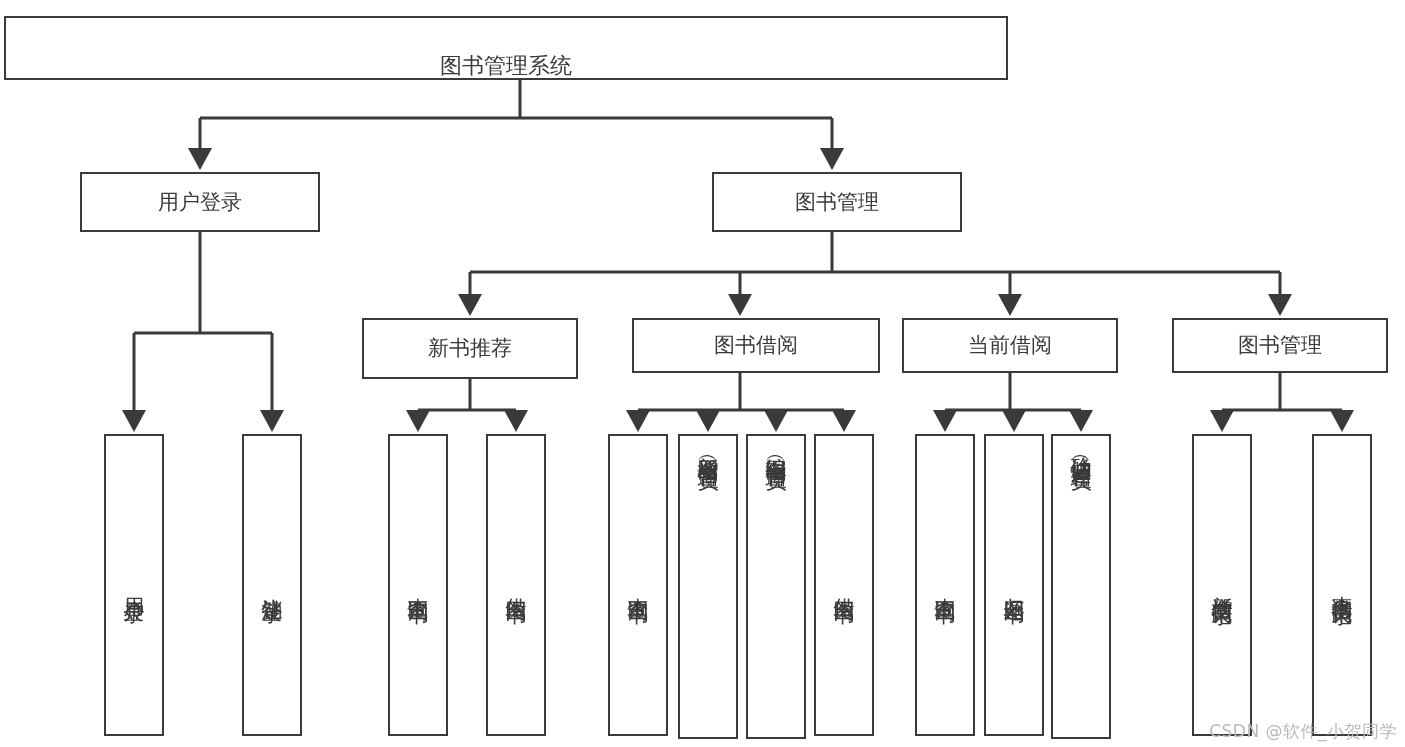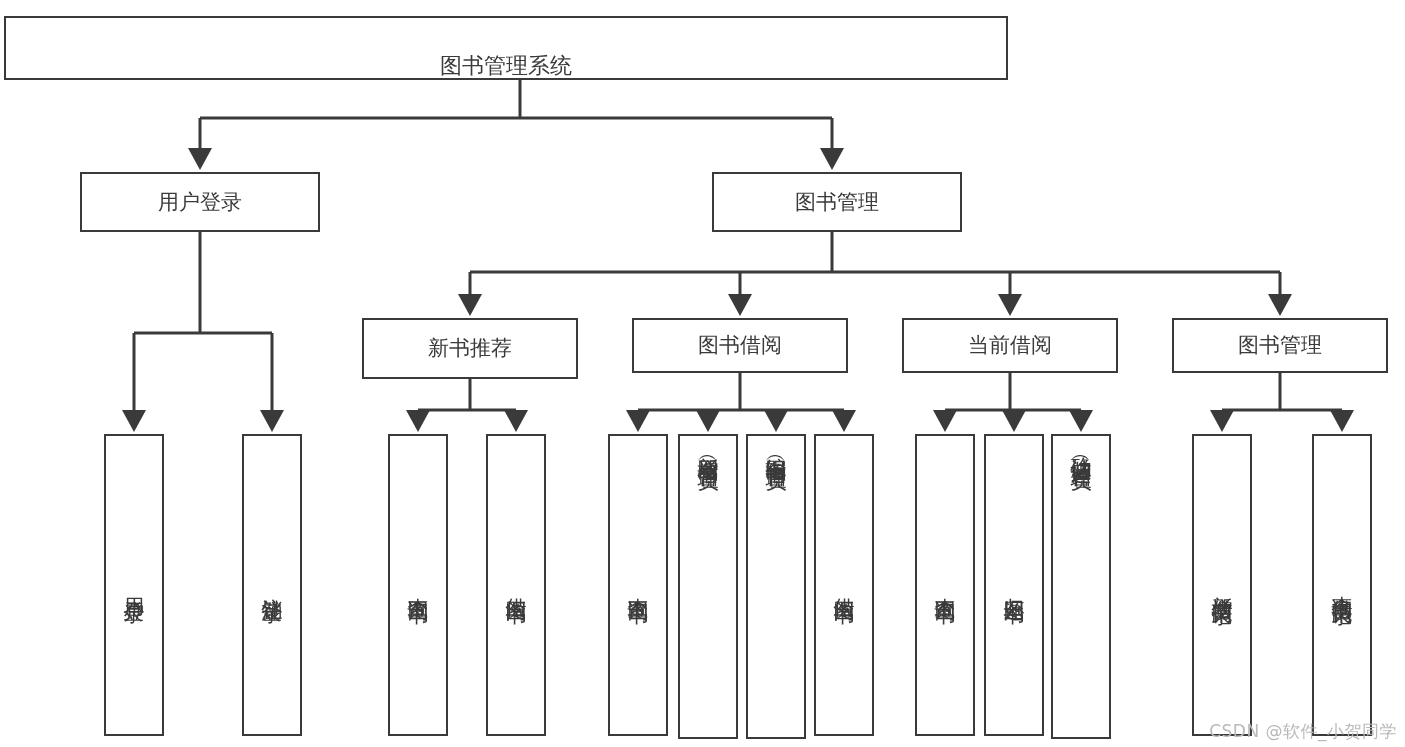--- a/index.html
+++ b/index.html
@@ -140,21 +140,21 @@
   <div class="node h" style="left:80px;top:172px;width:240px;height:60px;">
     <span>用户登录</span>
   </div>
   <div class="node h" style="left:712px;top:172px;width:250px;height:60px;align-items:center;">
     <span>图书管理</span>
   </div>
 
   <div class="node h" style="left:362px;top:318px;width:216px;height:61px;">
     <span>新书推荐</span>
   </div>
-  <div class="node h" style="left:632px;top:318px;width:216px;height:55px;">
+  <div class="node h" style="left:632px;top:318px;width:248px;height:55px;">
     <span>图书借阅</span>
   </div>
   <div class="node h" style="left:902px;top:318px;width:216px;height:55px;align-items:center;">
     <span>当前借阅</span>
   </div>
   <div class="node h" style="left:1172px;top:318px;width:216px;height:55px;">
     <span>图书管理</span>
   </div>
 
   <div class="node leaf" style="left:104px;top:434px;width:60px;height:302px;">

